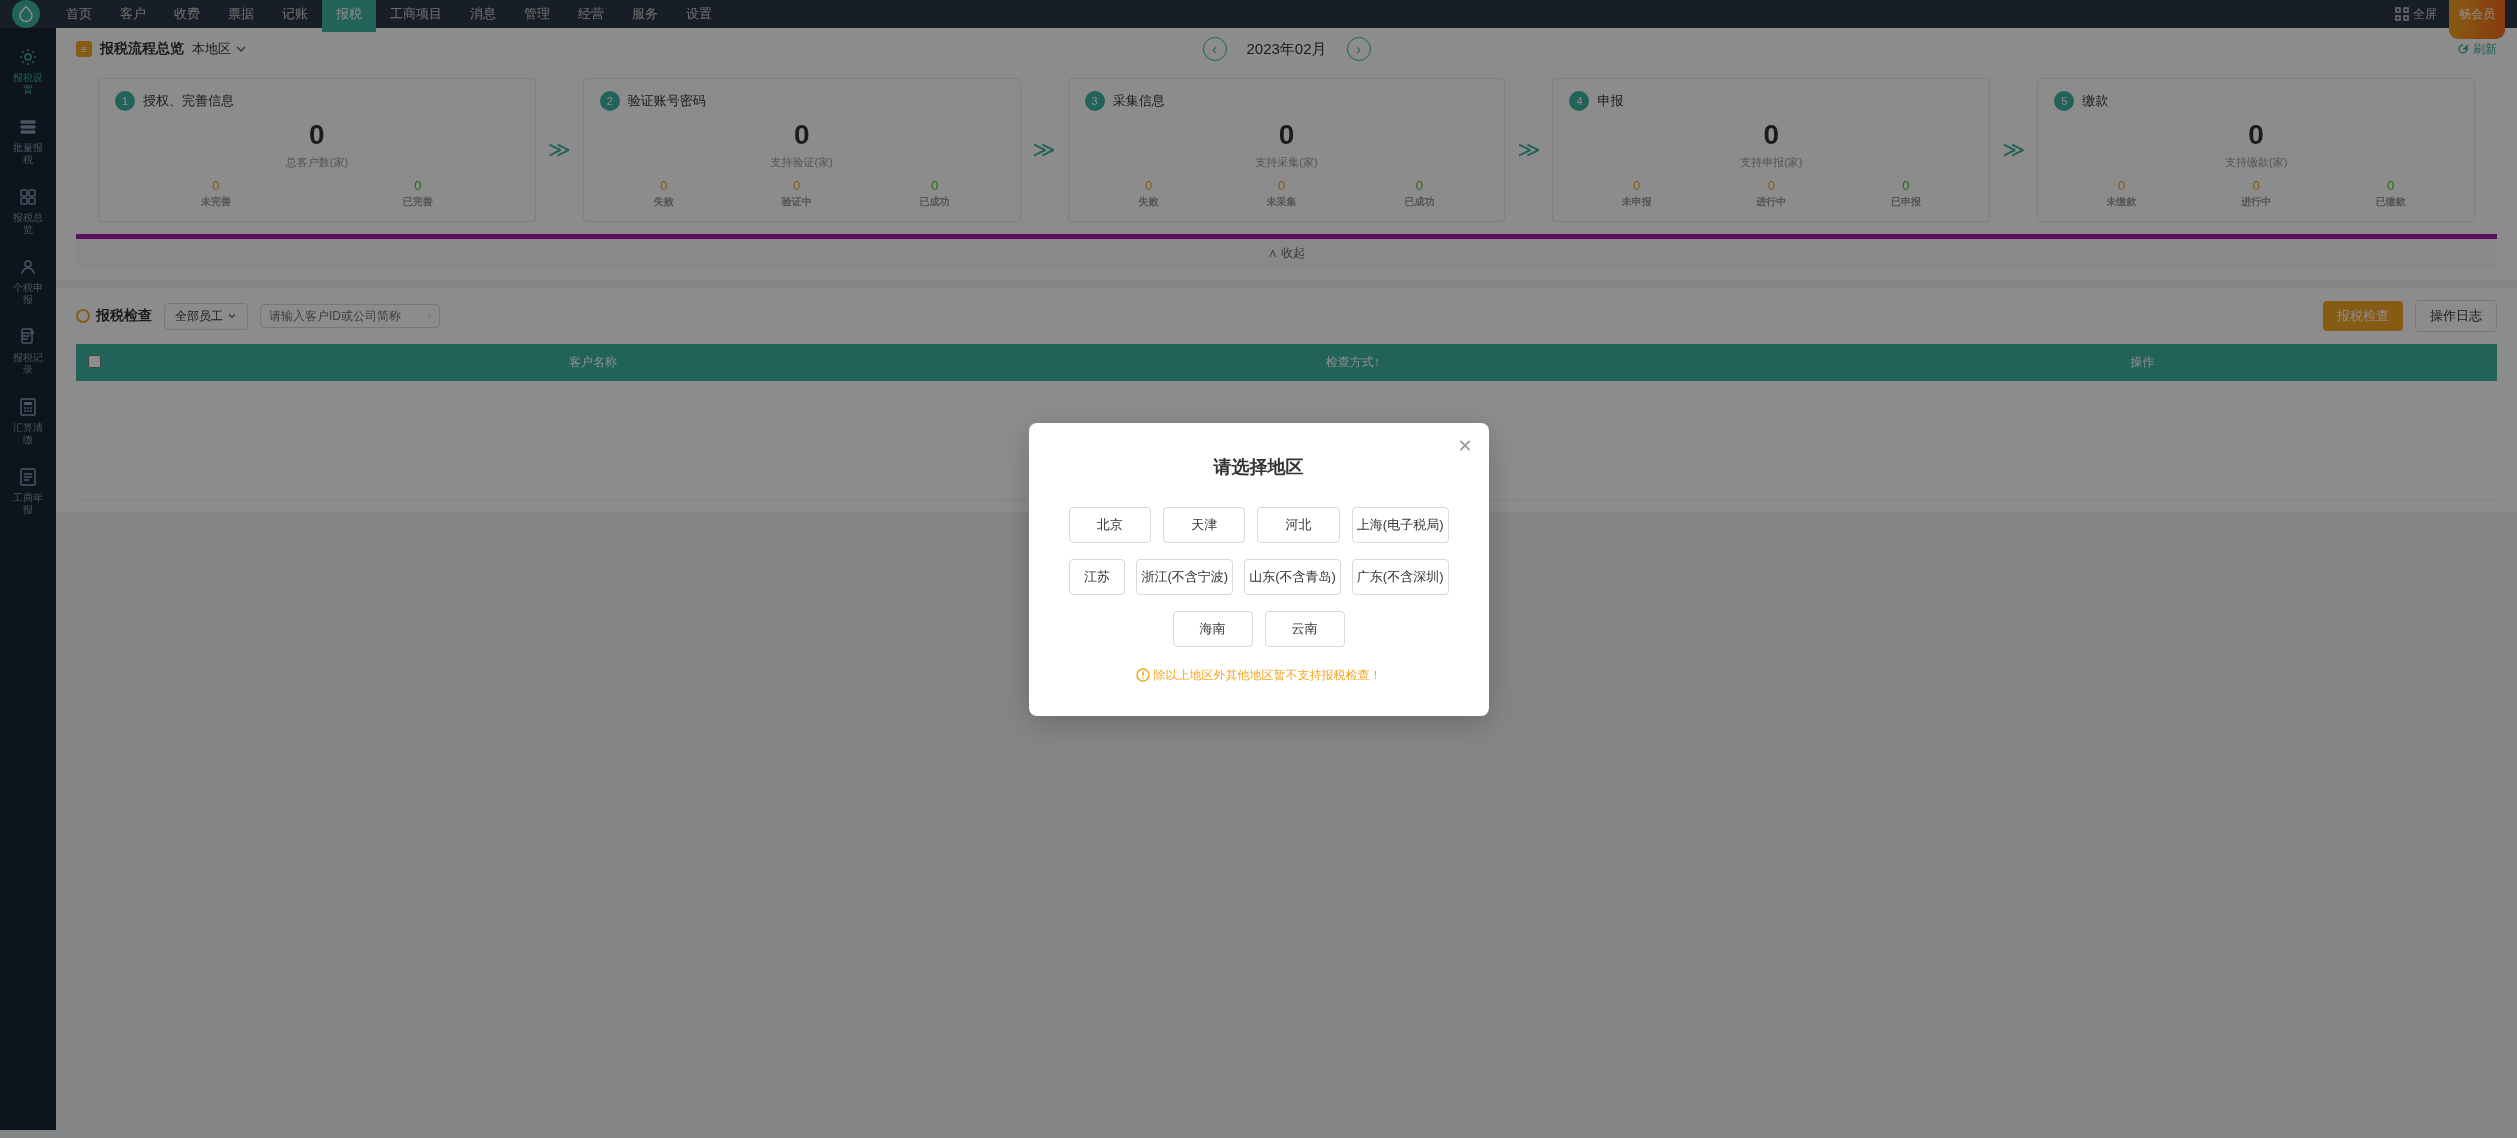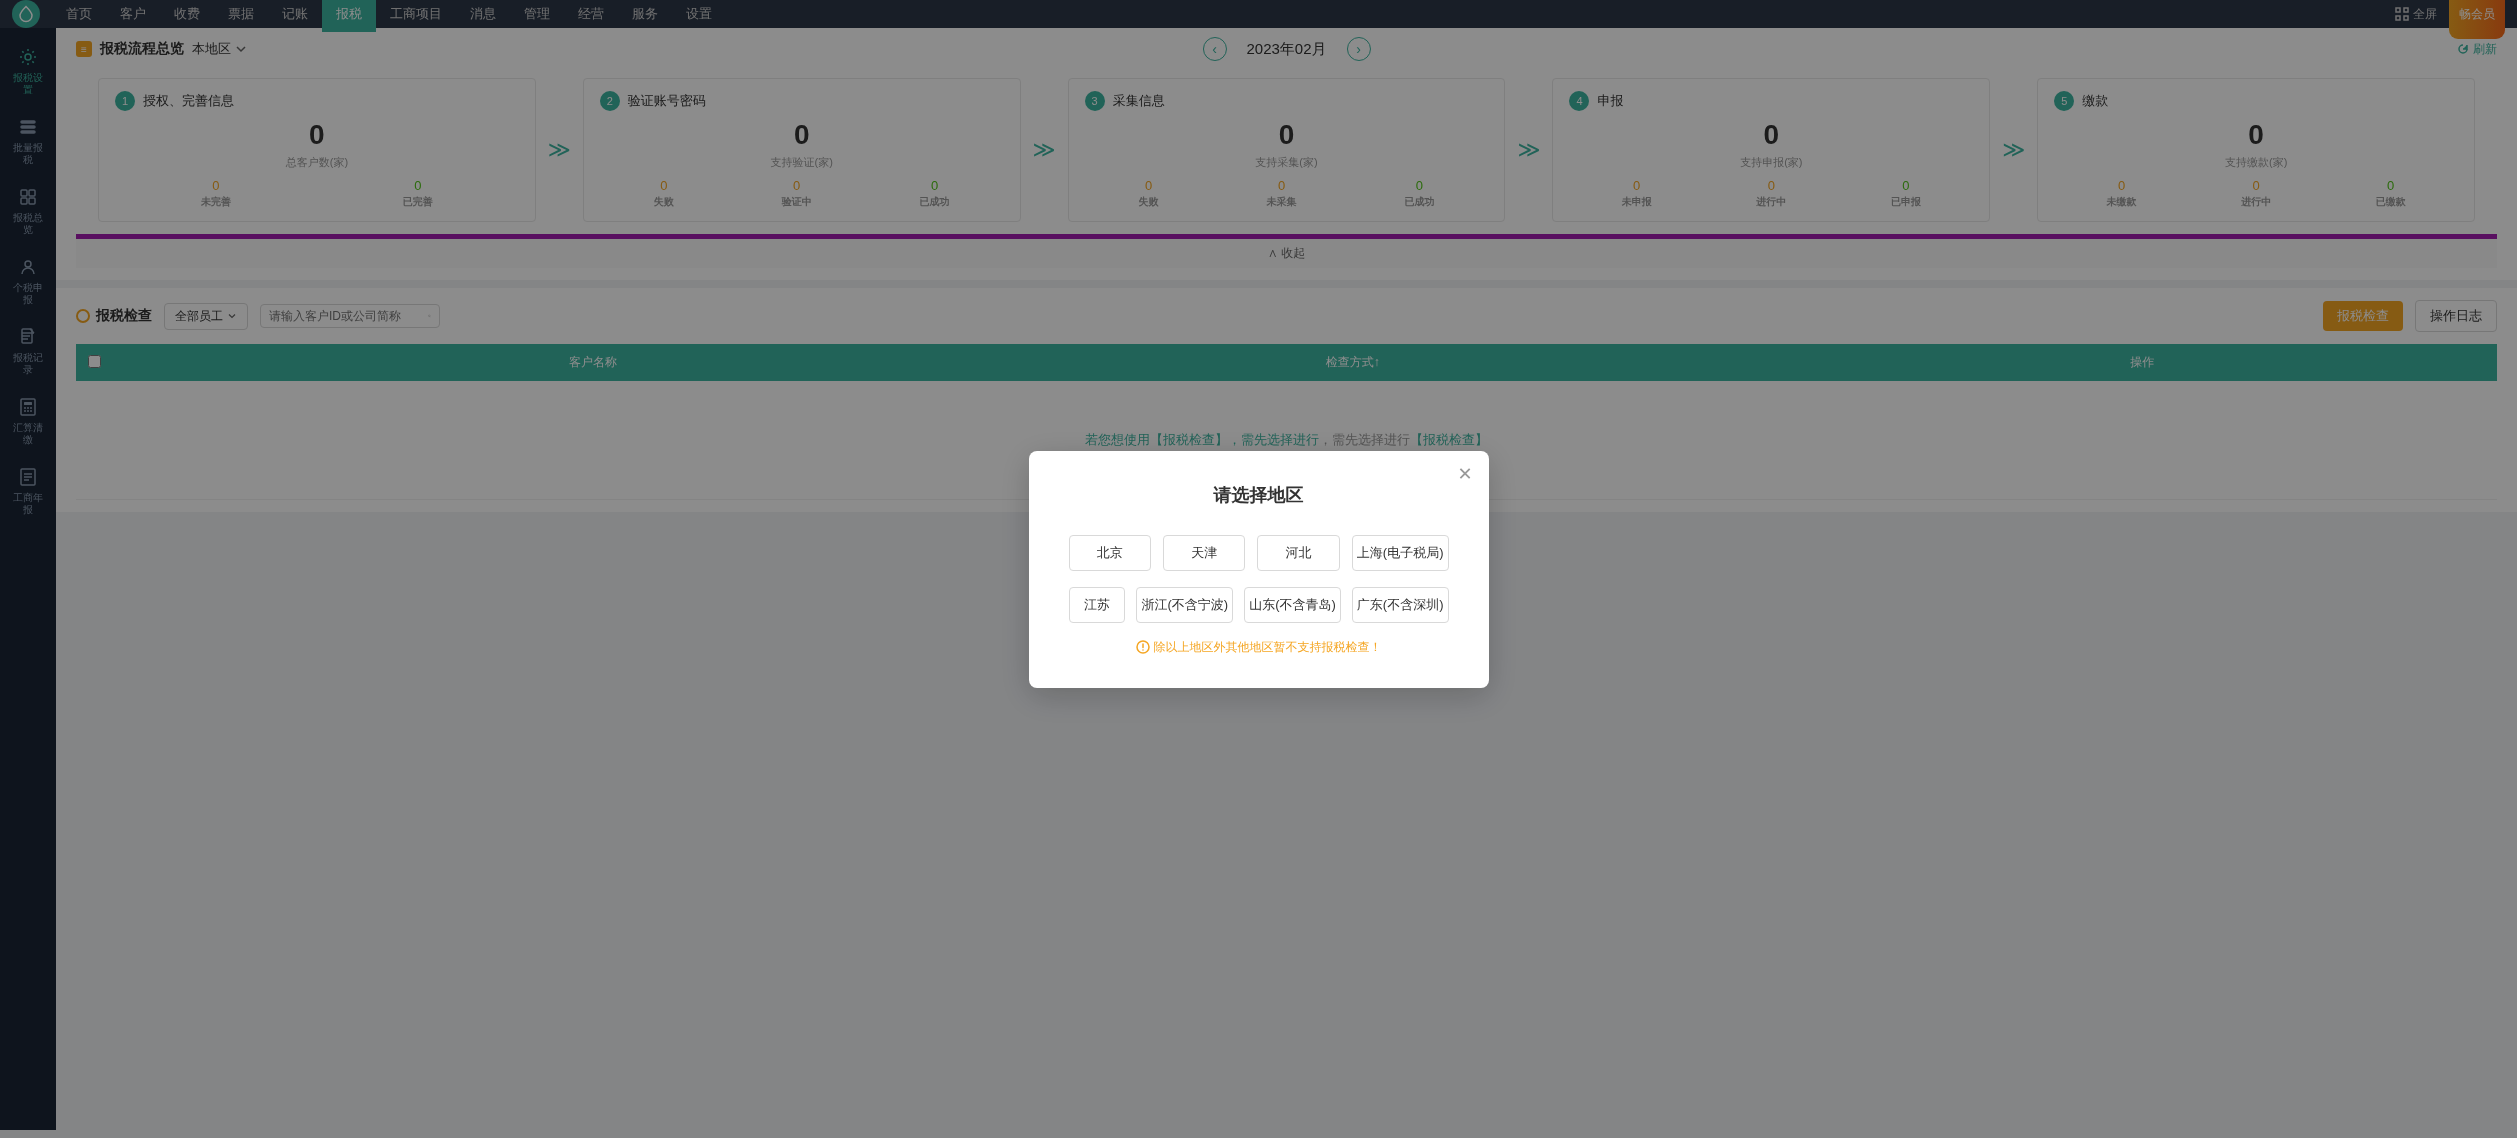--- a/index.html
+++ b/index.html
@@ -751,20 +751,24 @@
       <div class="region-btn">上海(电子税局)</div>
     </div>
 
     <div class="region-grid-row2">
       <div class="region-btn">江苏</div>
       <div class="region-btn">浙江(不含宁波)</div>
       <div class="region-btn">山东(不含青岛)</div>
       <div class="region-btn">广东(不含深圳)</div>
     </div>
 
+    <div class="region-grid-row3">
+      <div class="region-btn wide">海南</div>
+      <div class="region-btn wide">云南</div>
+    </div>
 
     <div class="modal-warning">
       <svg width="14" height="14" viewBox="0 0 14 14" fill="none">
           <circle cx="7" cy="7" r="6" stroke="#f5a623" stroke-width="1.5"></circle>
           <line x1="7" y1="4" x2="7" y2="7.5" stroke="#f5a623" stroke-width="1.5" stroke-linecap="round"></line>
           <circle cx="7" cy="10" r="0.8" fill="#f5a623"></circle>
         </svg>
       <span>除以上地区外其他地区暂不支持报税检查！</span>
     </div>
   </div>

